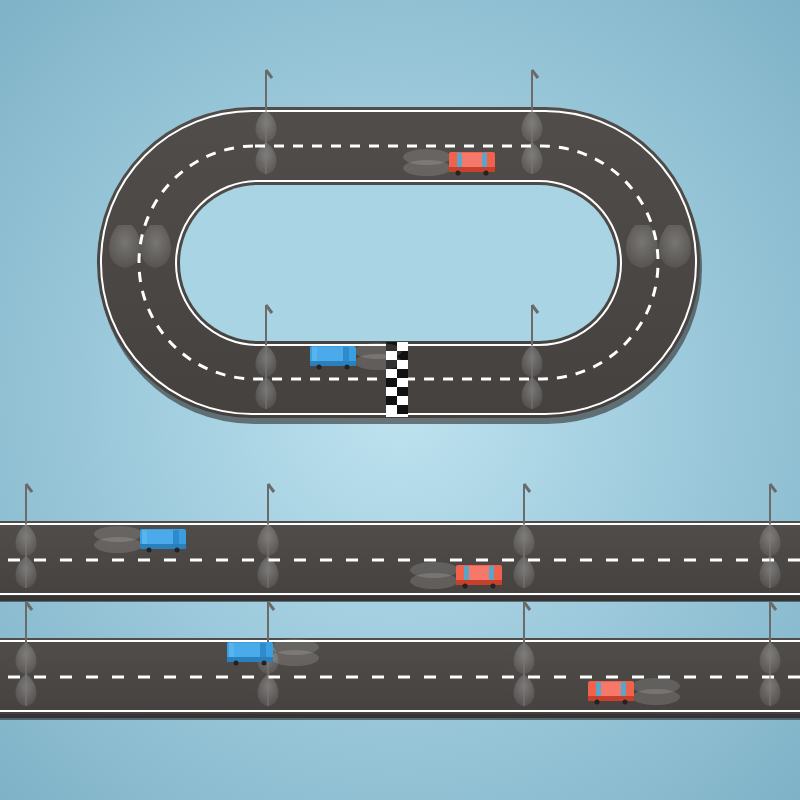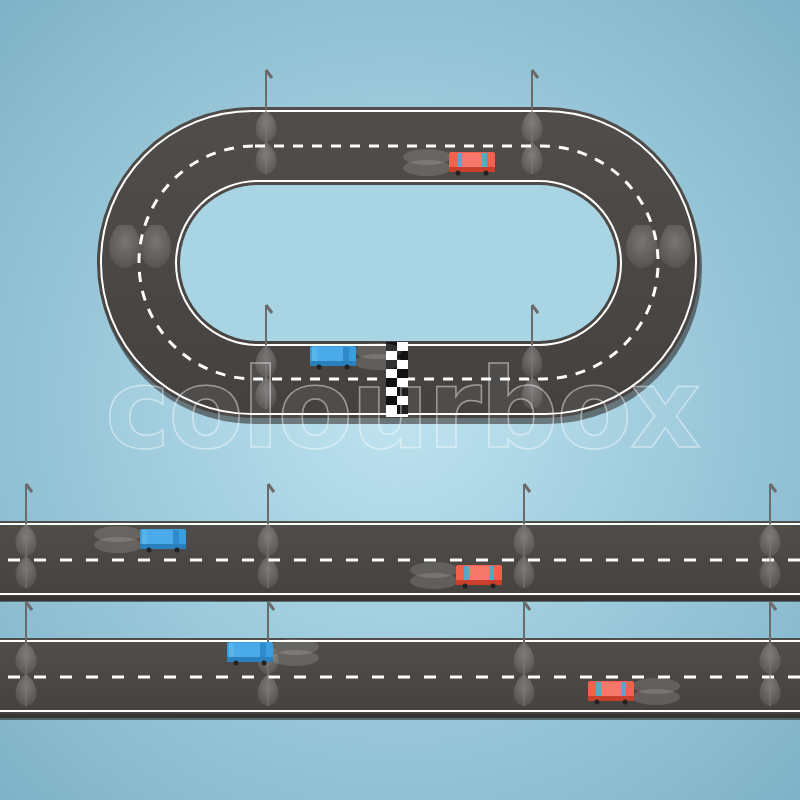--- a/index.html
+++ b/index.html
@@ -136,14 +136,13 @@
         <use href="#beamRight"></use>
           <use href="#blueCar"></use>
       </g>
       <g transform="translate(588,681)">
         <use href="#beamRight"></use>
           <use href="#redCar"></use>
       </g>
     </g>
   </svg>
 
-  <div class="watermark">colourbox</div>
 </div>
 
 </body></html>

